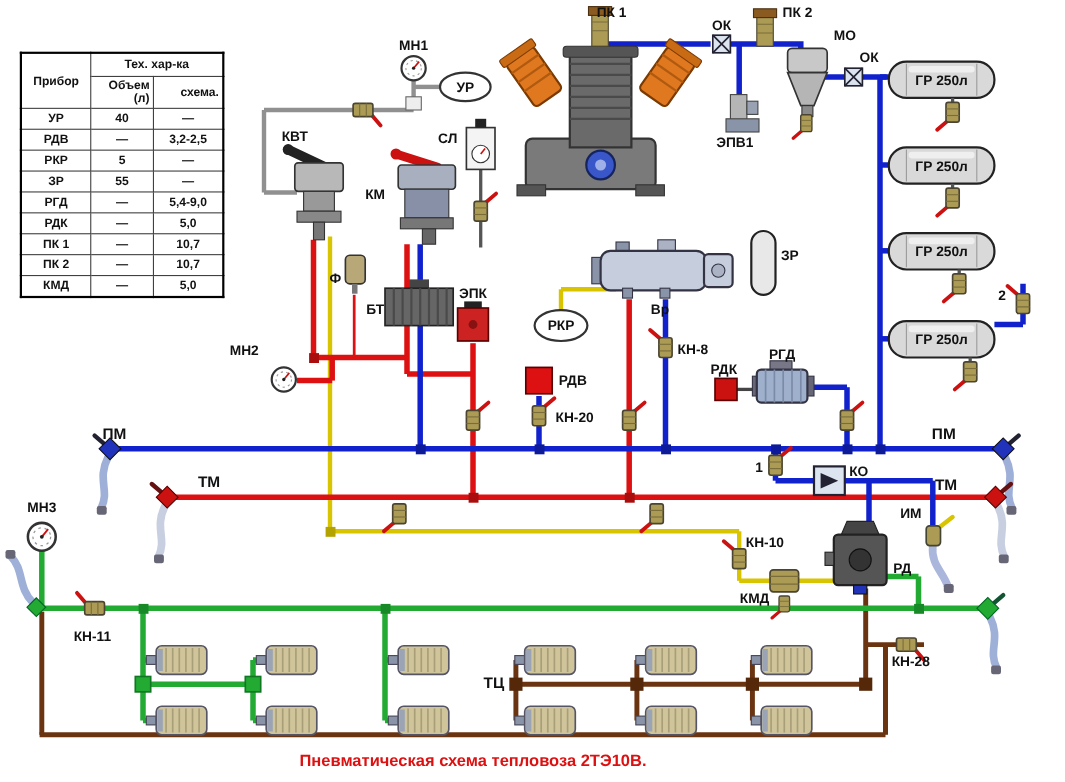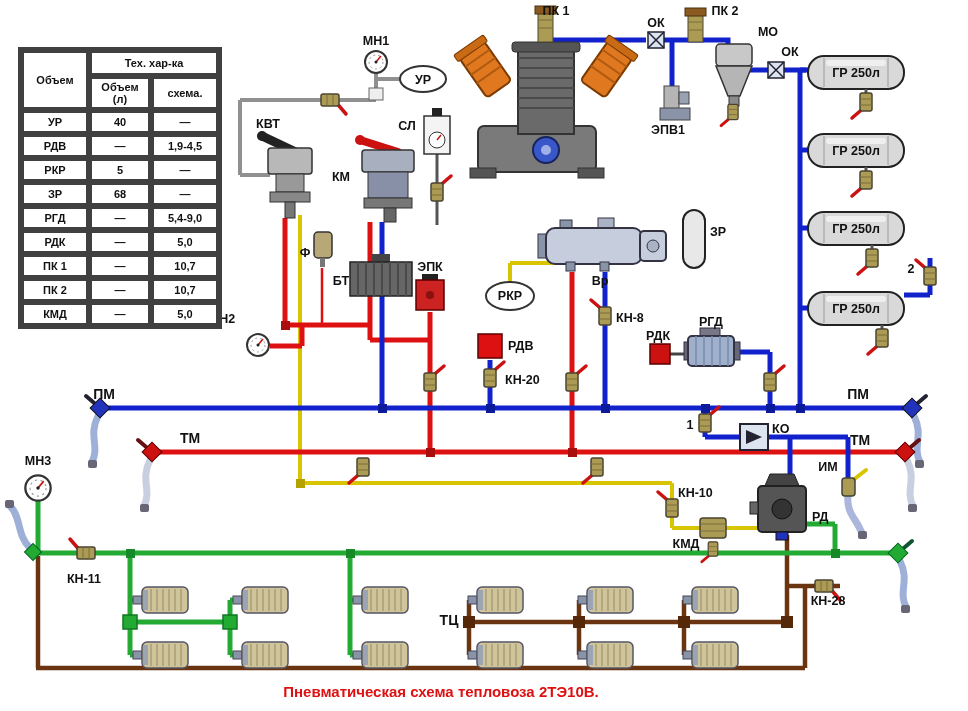--- a/index.html
+++ b/index.html
@@ -2,31 +2,31 @@
 <html><head>
 <meta charset="utf-8">
 <style>
   html,body{margin:0;padding:0;background:#fff;}
   .stage{position:relative;width:968px;height:711px;background:#ffffff;overflow:hidden;
          font-family:"Liberation Sans",sans-serif;}
   .stage svg{position:absolute;left:0;top:0;}
   
   .tbl-wrap{position:absolute;left:18px;top:47px;background:#fff;z-index:5;}
   table.tbl{border-collapse:collapse;border:2px solid #000;}
-  table.tbl td{border:6px solid #404040;font:bold 11px "Liberation Sans",sans-serif;
+  table.tbl td{border:1px solid #404040;font:bold 11px "Liberation Sans",sans-serif;
                text-align:center;padding:0 3px;height:18px;color:#111;}
   td.c1{width:56px;} td.c2{width:50px;} td.c3{width:56px;}
-  tr.hdr1 td{height:20px;} tr.hdr2 td{height:28px;}
+  tr.hdr1 td{height:20px;} tr.hdr2 td{height:28px;text-align:right;}
   
   text.lbl{font:bold 12.5px "Liberation Sans",sans-serif;fill:#111;}
   text.lbl-big{font:bold 14px "Liberation Sans",sans-serif;fill:#111;}
   text.lbl-tank{font:bold 12.5px "Liberation Sans",sans-serif;fill:#111;}
   
   .caption{position:absolute;left:0;top:683px;width:860px;text-align:center;
-           font:bold 15px "Liberation Sans",sans-serif;color:#dd1111;z-index:5;padding-left:11px;}
+           font:bold 15px "Liberation Sans",sans-serif;color:#dd1111;z-index:5;}
 </style>
 </head>
 <body>
 
 <div class="stage">
 
 <svg width="968" height="711" viewBox="0 0 968 711">
   <defs>
     <g id="sym-valve">
       <line x1="0" y1="-4" x2="14" y2="-16" stroke="#cc1111" stroke-width="3.5" stroke-linecap="round"></line>
@@ -455,45 +455,45 @@
     <text class="lbl-big" x="449" y="625" text-anchor="middle">ТЦ</text>
     <text class="lbl" x="690" y="429" text-anchor="middle">1</text>
     <text class="lbl" x="911" y="273" text-anchor="middle">2</text>
   </g>
 </svg>
 
   <div class="tbl-wrap">
     <table class="tbl">
       <tbody>
           <tr class="hdr1">
-        <td class="c1" rowspan="2">Объем</td>
+        <td class="c1" rowspan="2">Прибор</td>
         <td colspan="2">Тех. хар-ка</td>
       </tr>
       <tr class="hdr2">
         <td class="c2">Объем (л)</td>
         <td class="c3">схема.</td>
       </tr>
       <tr>
             <td>УР</td>
             <td>40</td>
             <td>—</td>
           </tr>
       <tr>
             <td>РДВ</td>
             <td>—</td>
-            <td>1,9-4,5</td>
+            <td>3,2-2,5</td>
           </tr>
       <tr>
             <td>РКР</td>
             <td>5</td>
             <td>—</td>
           </tr>
       <tr>
             <td>ЗР</td>
-            <td>68</td>
+            <td>55</td>
             <td>—</td>
           </tr>
       <tr>
             <td>РГД</td>
             <td>—</td>
             <td>5,4-9,0</td>
           </tr>
       <tr>
             <td>РДК</td>
             <td>—</td>

